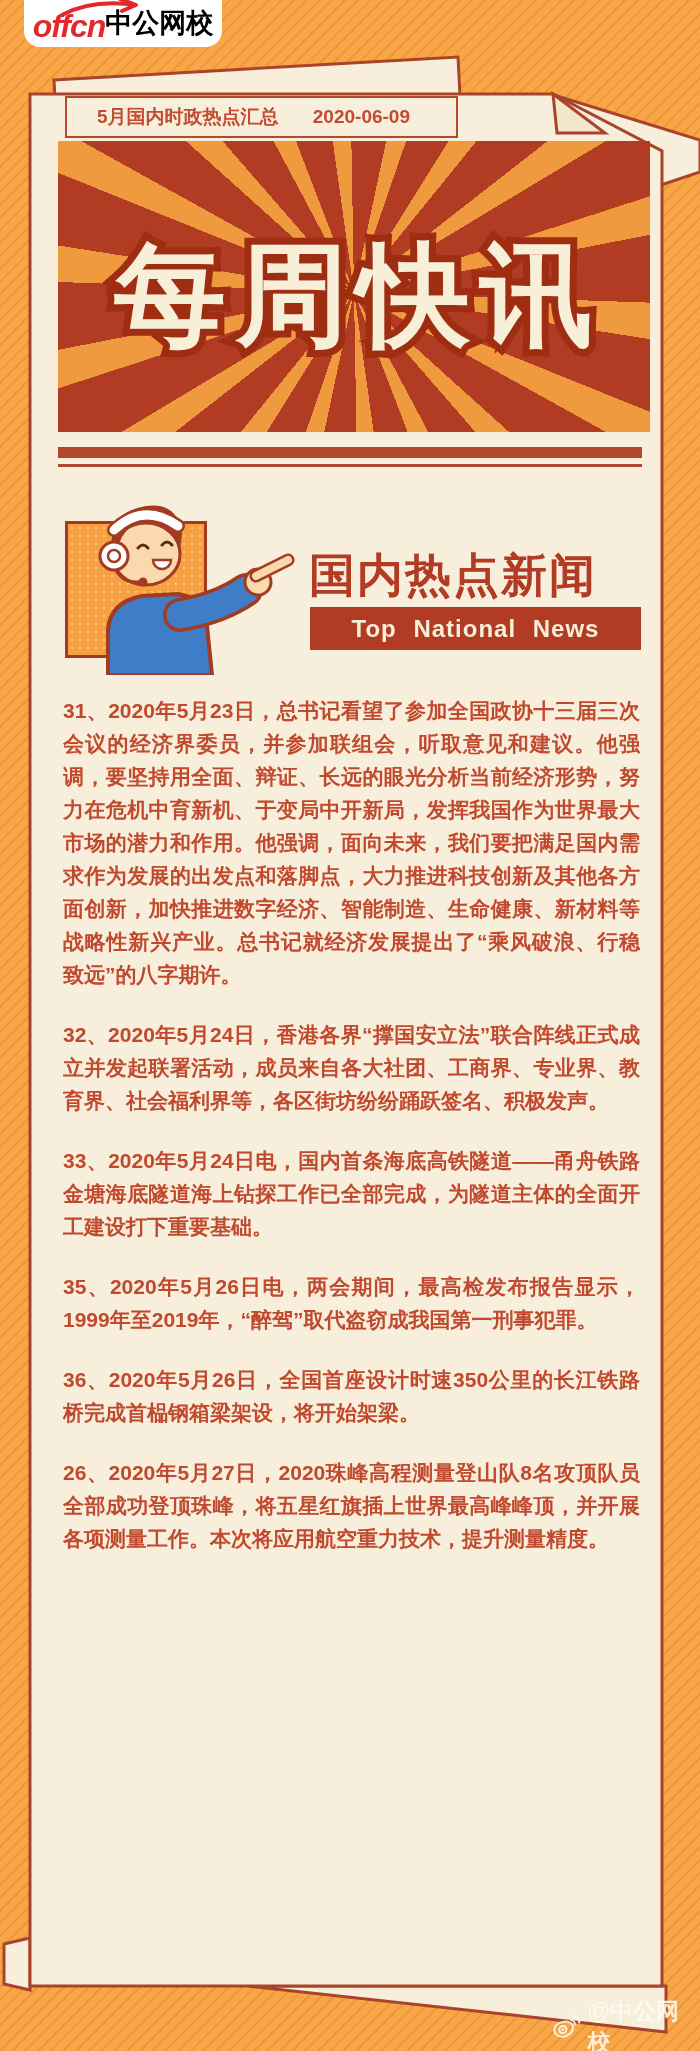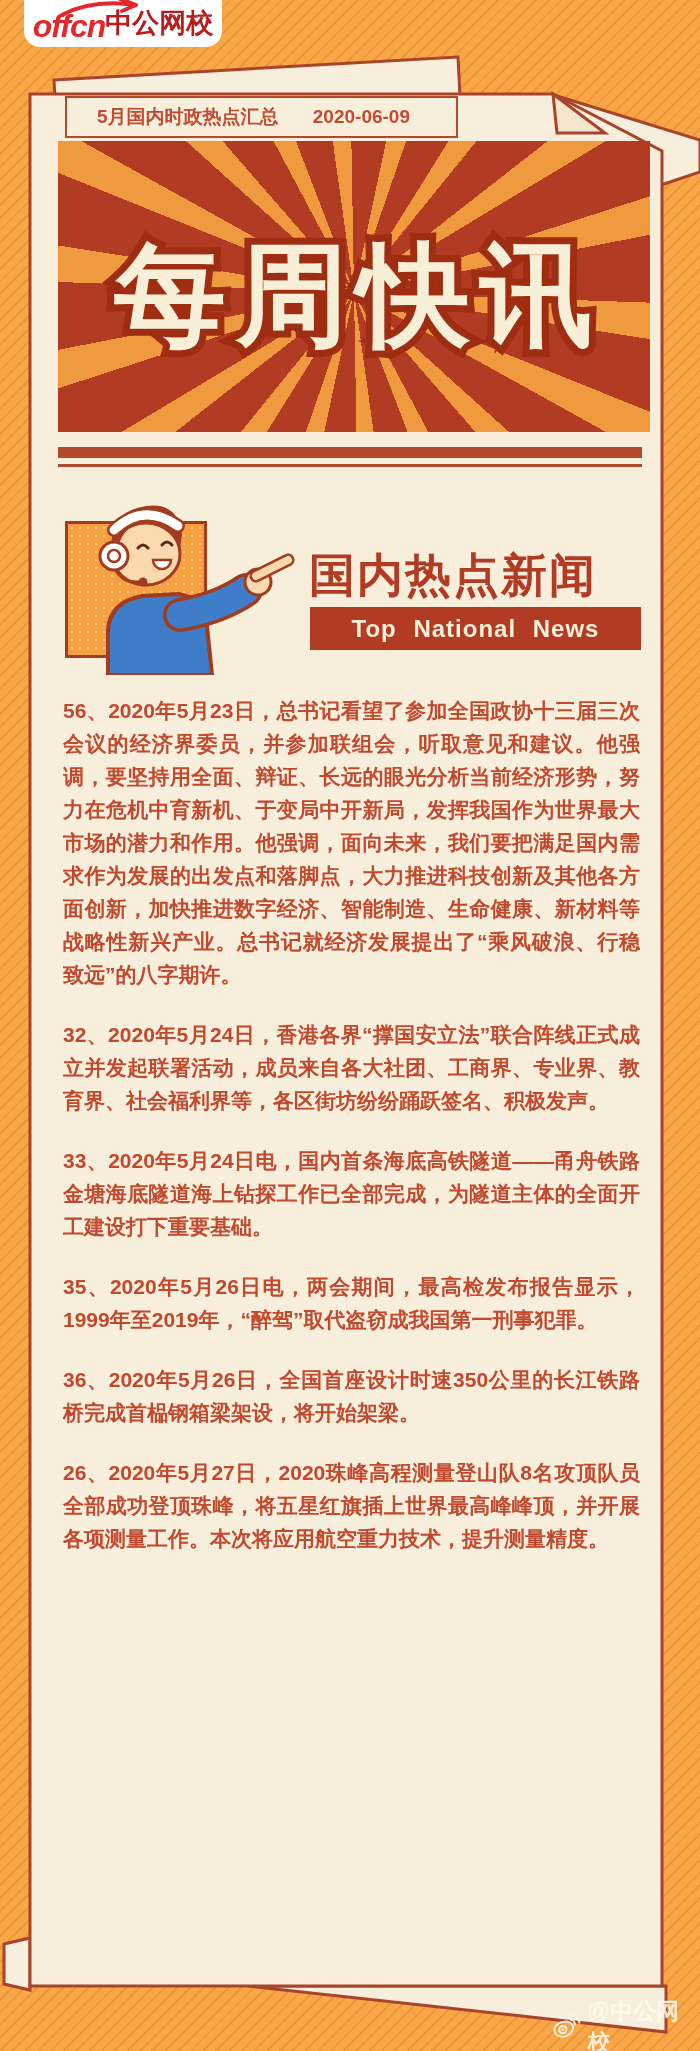--- a/index.html
+++ b/index.html
@@ -7,21 +7,21 @@
     position:relative;width:700px;height:2051px;overflow:hidden;
     background-color:#F8A647;
     background-image:repeating-linear-gradient(135deg,rgba(216,128,26,.38) 0 2px,transparent 2px 9px);
     font-family:"Liberation Sans","DejaVu Sans",sans-serif;
   }
   .abs{position:absolute;}
   
   .logo{left:24px;top:0;width:198px;height:47px;background:#fff;border-radius:0 0 16px 16px;
         display:flex;align-items:center;justify-content:center;}
   .logo-latin{color:#E3282B;font-weight:800;font-style:italic;font-size:32px;letter-spacing:-1px;line-height:1;position:relative;top:2px;}
-  .logo-cjk{color:#b91c1c;font-weight:700;font-size:27px;line-height:1;}
+  .logo-cjk{color:#000000;font-weight:700;font-size:27px;line-height:1;}
   .swoosh{position:absolute;left:34px;top:-3px;pointer-events:none;}
   
   .header-box{left:65px;top:96px;width:393px;height:42px;border:2px solid #B3492C;box-sizing:border-box;
     display:flex;align-items:center;justify-content:space-between;padding:0 46px 0 30px;
     color:#C24B31;font-size:19px;font-weight:700;}
   
   .banner{left:58px;top:141px;width:584px;height:291px;background:#B23B24;
     background-image:repeating-conic-gradient(from -88deg at 50% 52%, #F09A40 0deg 7deg, #B23B24 7deg 20deg);
     display:grid;place-items:center;overflow:hidden;padding-left:8px;}
   .banner-stack{display:grid;place-items:center;padding-top:18px;}
@@ -101,21 +101,21 @@
     <path d="M88,58 q5,-6 10,0" stroke="#5B2A14" stroke-width="3" fill="none" stroke-linecap="round"></path>
     <path d="M112,55 q5,-6 10,0" stroke="#5B2A14" stroke-width="3" fill="none" stroke-linecap="round"></path>
     <path d="M103,70 a9,9 0 1 0 18,0 z" fill="#FFFFFF" stroke="#A23B1F" stroke-width="2.5"></path>
   </svg>
   <div class="abs section-title">国内热点新闻</div>
   <div class="abs section-bar">
     <span>Top National News</span>
   </div>
 
   <div class="abs articles">
-    <p>56、2020年5月23日，总书记看望了参加全国政协十三届三次会议的经济界委员，并参加联组会，听取意见和建议。他强调，要坚持用全面、辩证、长远的眼光分析当前经济形势，努力在危机中育新机、于变局中开新局，发挥我国作为世界最大市场的潜力和作用。他强调，面向未来，我们要把满足国内需求作为发展的出发点和落脚点，大力推进科技创新及其他各方面创新，加快推进数字经济、智能制造、生命健康、新材料等战略性新兴产业。总书记就经济发展提出了“乘风破浪、行稳致远”的八字期许。</p>
+    <p>31、2020年5月23日，总书记看望了参加全国政协十三届三次会议的经济界委员，并参加联组会，听取意见和建议。他强调，要坚持用全面、辩证、长远的眼光分析当前经济形势，努力在危机中育新机、于变局中开新局，发挥我国作为世界最大市场的潜力和作用。他强调，面向未来，我们要把满足国内需求作为发展的出发点和落脚点，大力推进科技创新及其他各方面创新，加快推进数字经济、智能制造、生命健康、新材料等战略性新兴产业。总书记就经济发展提出了“乘风破浪、行稳致远”的八字期许。</p>
     <p>32、2020年5月24日，香港各界“撑国安立法”联合阵线正式成立并发起联署活动，成员来自各大社团、工商界、专业界、教育界、社会福利界等，各区街坊纷纷踊跃签名、积极发声。</p>
     <p>33、2020年5月24日电，国内首条海底高铁隧道——甬舟铁路金塘海底隧道海上钻探工作已全部完成，为隧道主体的全面开工建设打下重要基础。</p>
     <p>35、2020年5月26日电，两会期间，最高检发布报告显示，1999年至2019年，“醉驾”取代盗窃成我国第一刑事犯罪。</p>
     <p>36、2020年5月26日，全国首座设计时速350公里的长江铁路桥完成首榀钢箱梁架设，将开始架梁。</p>
     <p>26、2020年5月27日，2020珠峰高程测量登山队8名攻顶队员全部成功登顶珠峰，将五星红旗插上世界最高峰峰顶，并开展各项测量工作。本次将应用航空重力技术，提升测量精度。</p>
   </div>
 
   <div class="abs watermark">
     <svg width="30" height="26" viewBox="0 0 34 28">
       <g stroke="rgba(255,250,242,0.85)" fill="none" stroke-width="2.4" stroke-linecap="round">

